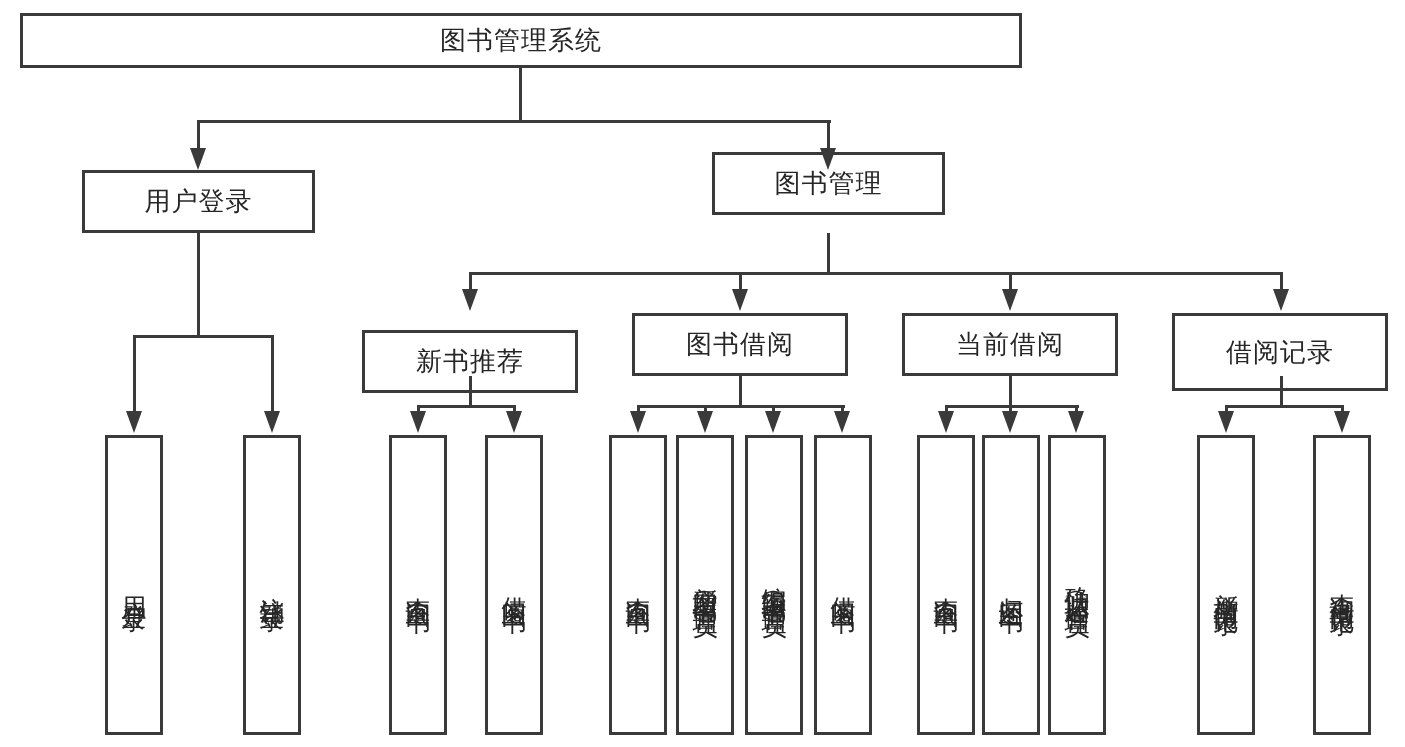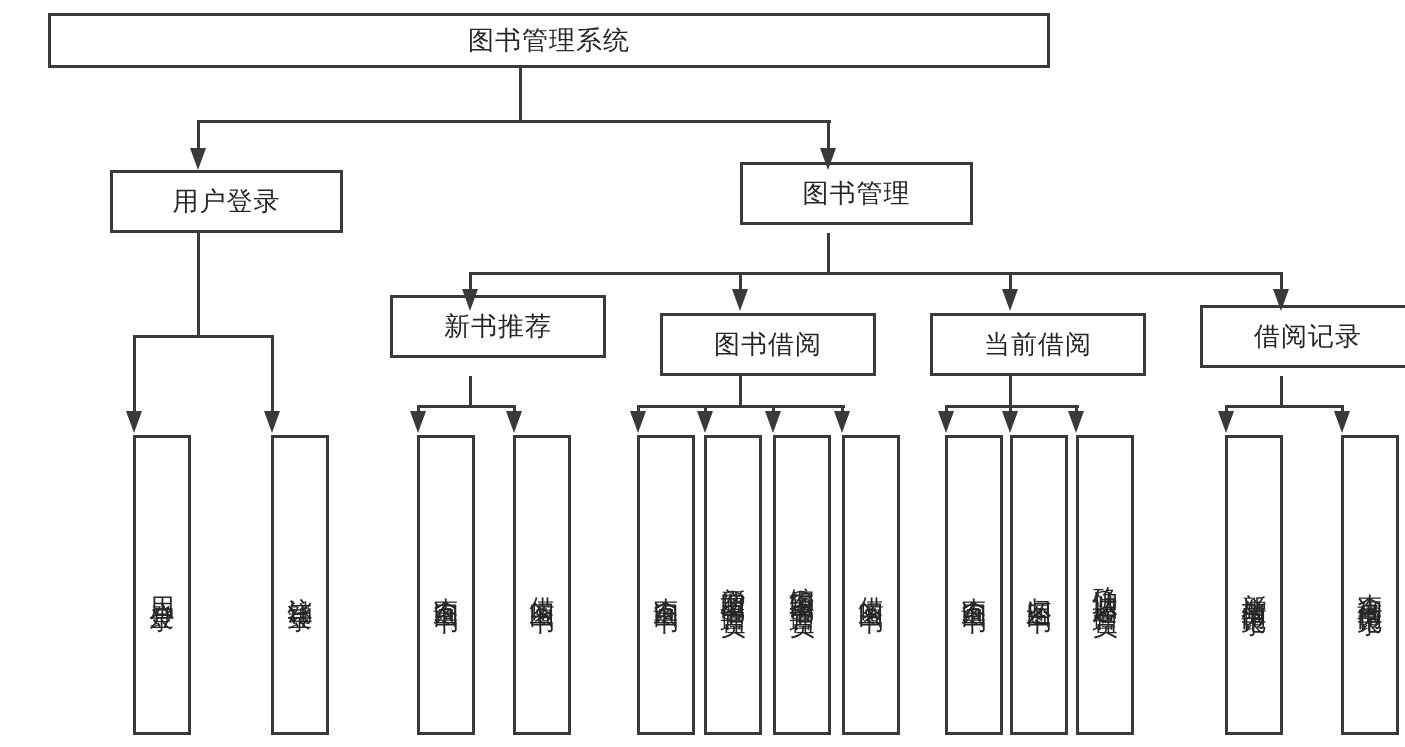--- a/index.html
+++ b/index.html
@@ -13,21 +13,20 @@
   .stage{
     position:relative;width:1405px;height:747px;background:var(--bg);
     overflow:hidden;
     font-family:"Liberation Sans","DejaVu Sans",sans-serif;
   }
   .node{
     position:absolute;box-sizing:border-box;
     border:3px solid var(--line);background:var(--box-fill);
     display:flex;align-items:center;justify-content:center;
     color:var(--label);
-    margin-left:28px;
   }
   .node .label{font-size:26px;letter-spacing:1px;white-space:nowrap;}
   .node.leaf .label{
     writing-mode:vertical-rl;text-orientation:mixed;
     font-size:25px;letter-spacing:4px;line-height:1;white-space:normal;
   }
   .vline,.hline{position:absolute;background:var(--line);}
   .vline{width:3px;}
   .hline{height:3px;}
   .arrow{
@@ -45,34 +44,34 @@
 
 <div class="stage">
 
   <div class="node" style="left:20px;top:13px;width:1002px;height:55px">
     <span class="label">图书管理系统</span>
   </div>
 
   <div class="node" style="left:82px;top:170px;width:233px;height:63px">
     <span class="label">用户登录</span>
   </div>
-  <div class="node" style="left:712px;top:162px;width:233px;height:63px">
+  <div class="node" style="left:712px;top:152px;width:233px;height:63px">
     <span class="label">图书管理</span>
   </div>
 
-  <div class="node" style="left:362px;top:295px;width:216px;height:63px">
+  <div class="node" style="left:362px;top:330px;width:216px;height:63px">
     <span class="label">新书推荐</span>
   </div>
   <div class="node" style="left:902px;top:313px;width:216px;height:63px">
     <span class="label">当前借阅</span>
   </div>
   <div class="node" style="left:632px;top:313px;width:216px;height:63px">
     <span class="label">图书借阅</span>
   </div>
-  <div class="node" style="left:1172px;top:305px;width:216px;height:63px">
+  <div class="node" style="left:1172px;top:313px;width:216px;height:78px">
     <span class="label">借阅记录</span>
   </div>
 
   <div class="node leaf" style="left:105px;top:435px;width:58px;height:300px">
     <span class="label">用户登录</span>
   </div>
   <div class="node leaf" style="left:243px;top:435px;width:58px;height:300px">
     <span class="label">注销登录</span>
   </div>
   <div class="node leaf" style="left:389px;top:435px;width:58px;height:300px">

